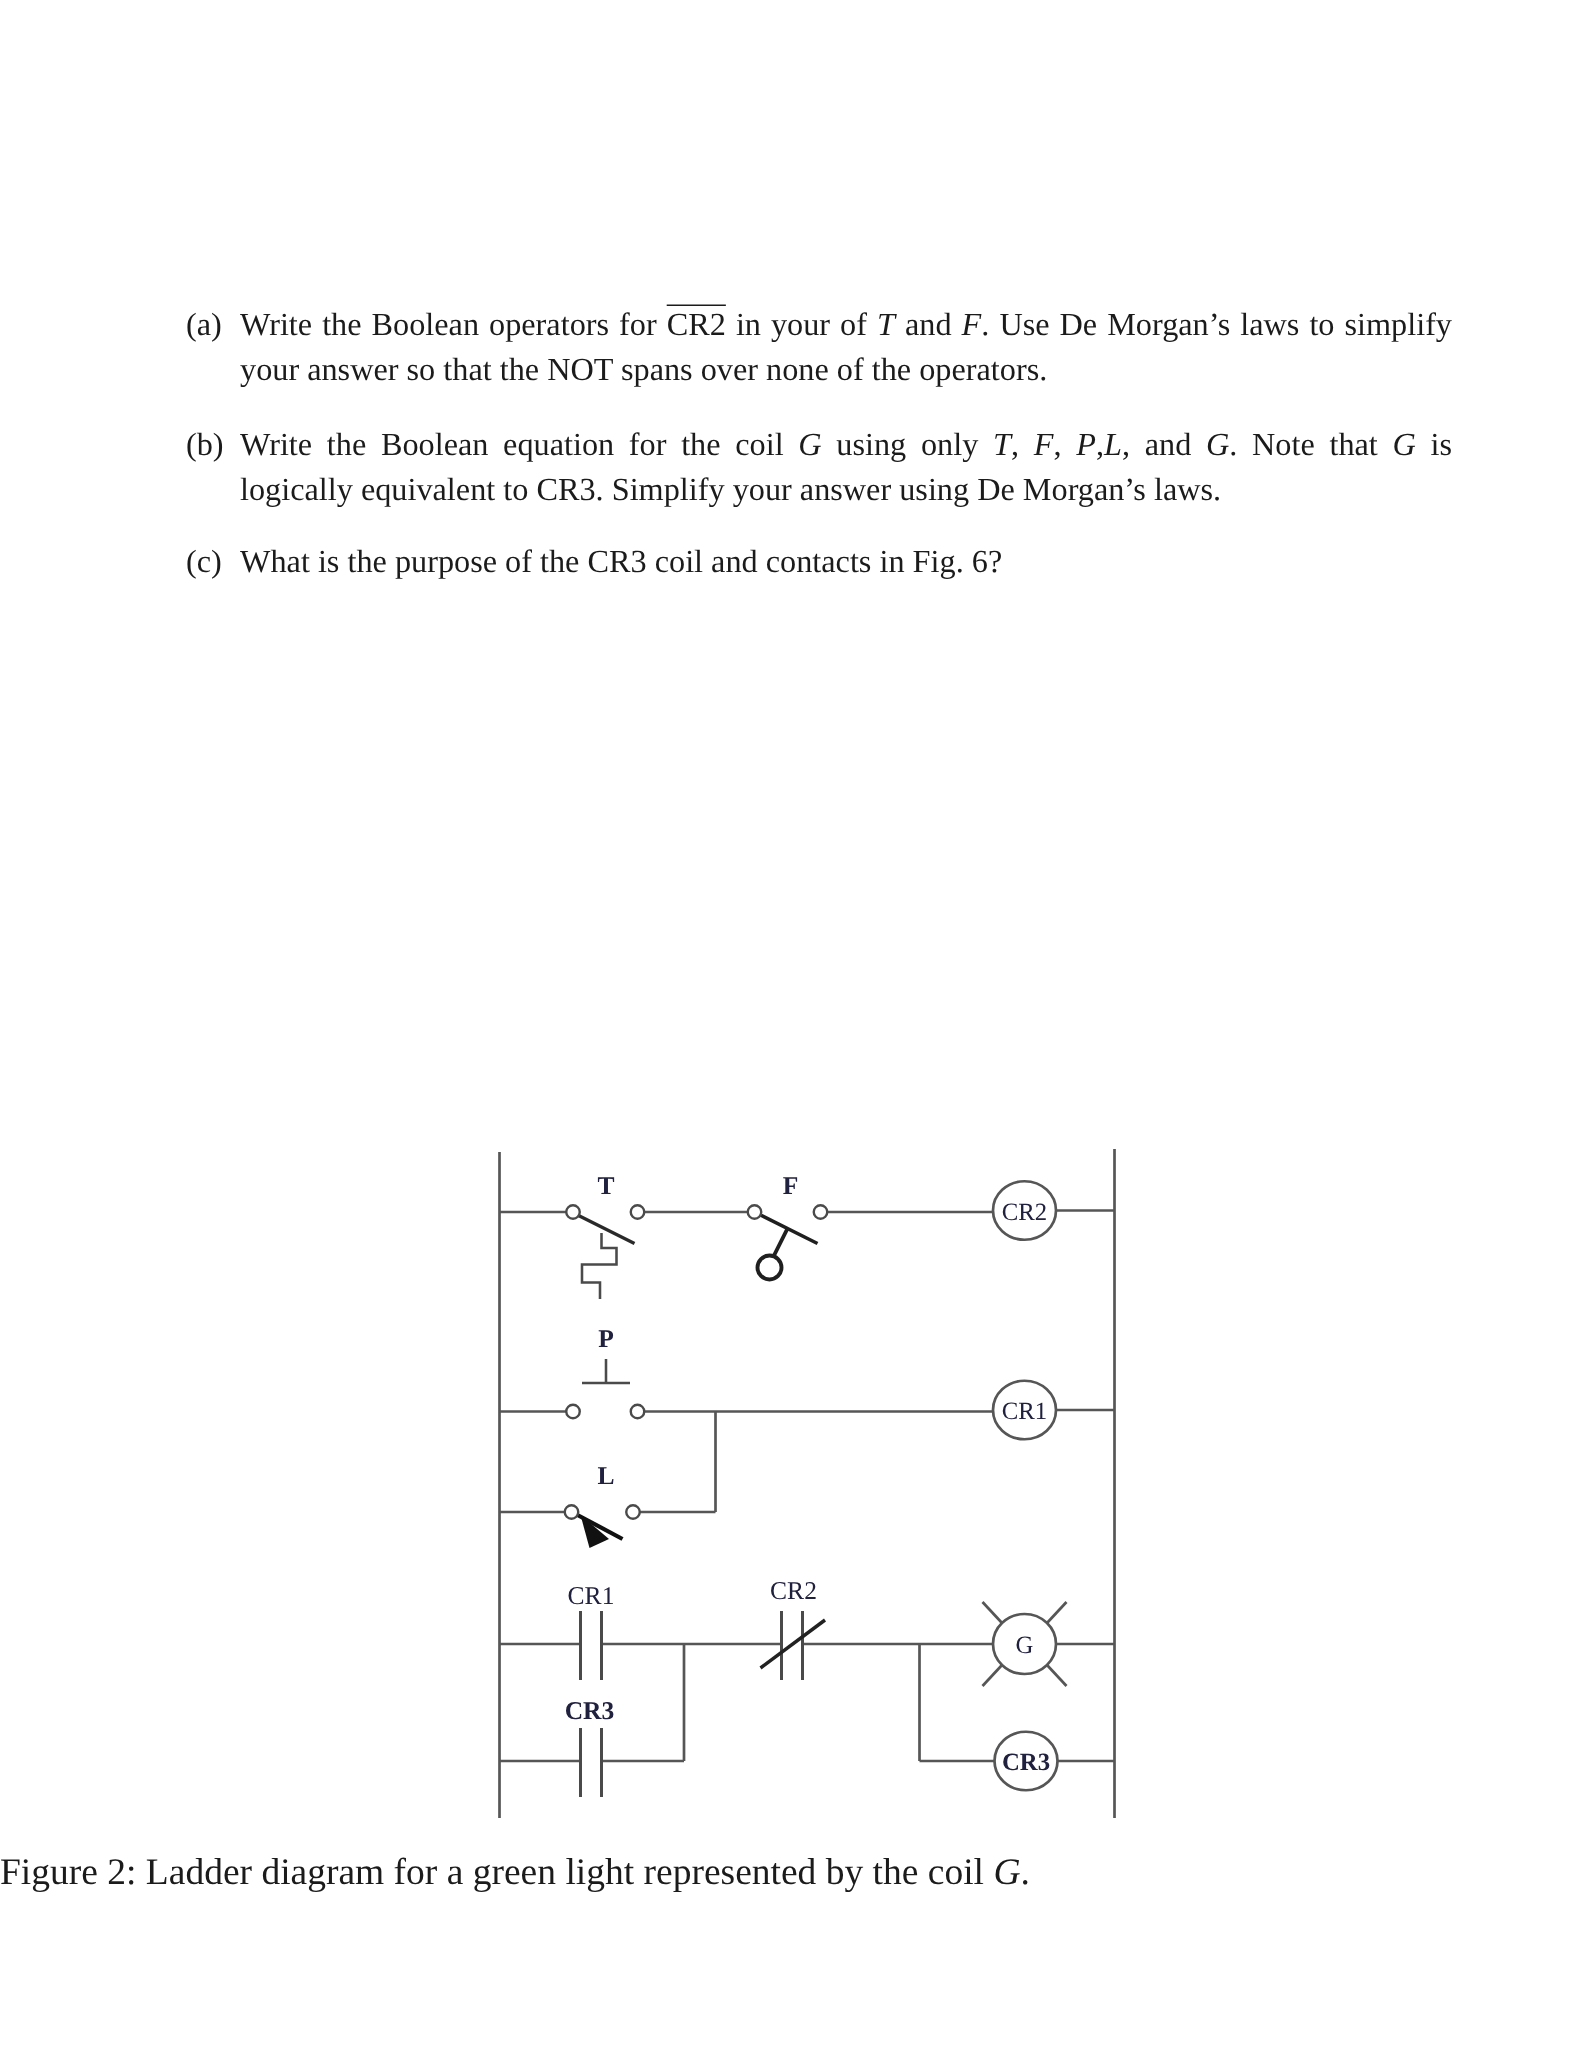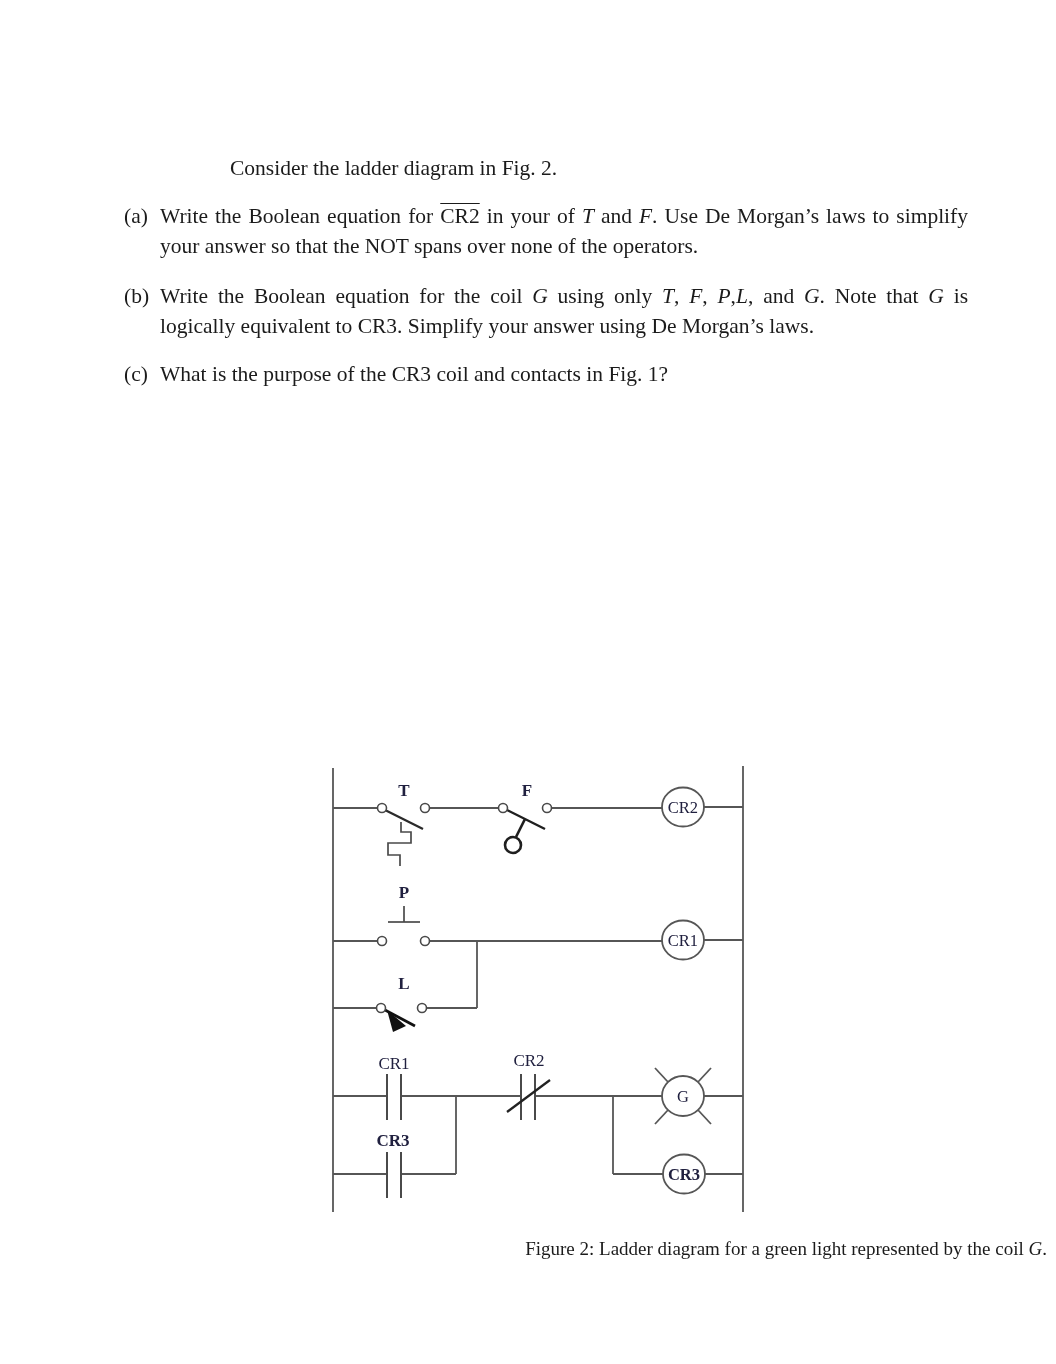--- a/index.html
+++ b/index.html
@@ -23,54 +23,53 @@
   }
   .q-a{top:201px;}
   .q-b{top:281px;}
   .q-c{top:359px;}
   .q-label{text-align:left;}
   .q-text{text-align:justify;}
   .it{font-style:italic;}
   .ovl{text-decoration:overline;text-decoration-thickness:1.2px;}
   .caption{
     position:absolute;left:0;top:1234px;width:1047px;
-    text-align:right;font-size:19px;line-height:30px;
+    text-align:left;font-size:25px;line-height:30px;
   }
   .figure-wrap{
     position:absolute;left:320px;top:750px;width:440px;height:474px;
   }
   svg text{
     font-family:"Liberation Serif", serif;
     fill:#20203f;
   }
   .lbl{font-size:17px;font-weight:bold;}
   .lbl-reg{font-size:17px;font-weight:normal;}
   .coil-txt{font-size:16.5px;}
   .coil-txt-b{font-size:16.5px;font-weight:bold;}
 </style>
 </head>
 <body>
 
 <div class="page">
 
-  <div class="intro">Consider the ladder diagram in Fig. 2.</div>
 
   <div class="question q-a">
     <div class="q-label">(a)</div>
-    <div class="q-text"><span>Write the Boolean equation for </span><span class="ovl">CR2</span><span> in your of </span><span class="it">T</span><span> and </span><span class="it">F</span><span>. Use De Morgan’s laws to simplify your answer so that the NOT spans over none of the operators.</span></div>
+    <div class="q-text"><span>Write the Boolean operators for </span><span class="ovl">CR2</span><span> in your of </span><span class="it">T</span><span> and </span><span class="it">F</span><span>. Use De Morgan’s laws to simplify your answer so that the NOT spans over none of the operators.</span></div>
   </div>
 
   <div class="question q-b">
     <div class="q-label">(b)</div>
     <div class="q-text"><span>Write the Boolean equation for the coil </span><span class="it">G</span><span> using only </span><span class="it">T</span><span>, </span><span class="it">F</span><span>, </span><span class="it">P</span><span>,</span><span class="it">L</span><span>, and </span><span class="it">G</span><span>. Note that </span><span class="it">G</span><span> is logically equivalent to CR3. Simplify your answer using De Morgan’s laws.</span></div>
   </div>
 
   <div class="question q-c">
     <div class="q-label">(c)</div>
-    <div class="q-text"><span>What is the purpose of the CR3 coil and contacts in Fig. 1?</span></div>
+    <div class="q-text"><span>What is the purpose of the CR3 coil and contacts in Fig. 6?</span></div>
   </div>
 
   <div class="figure-wrap">
     <svg width="440" height="474" viewBox="320 750 440 474">
 
       <g stroke="#565656" stroke-width="1.8">
         <line x1="333" y1="768" x2="333" y2="1212"></line>
         <line x1="743" y1="766" x2="743" y2="1212"></line>
       </g>
 

